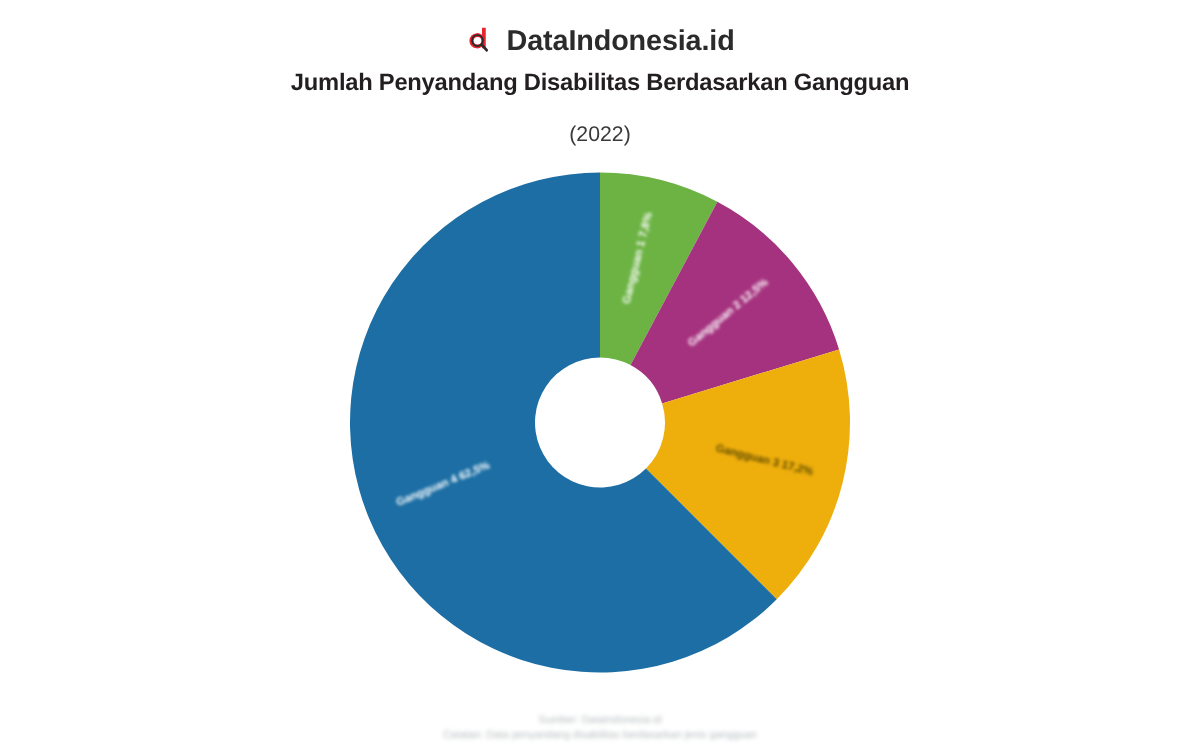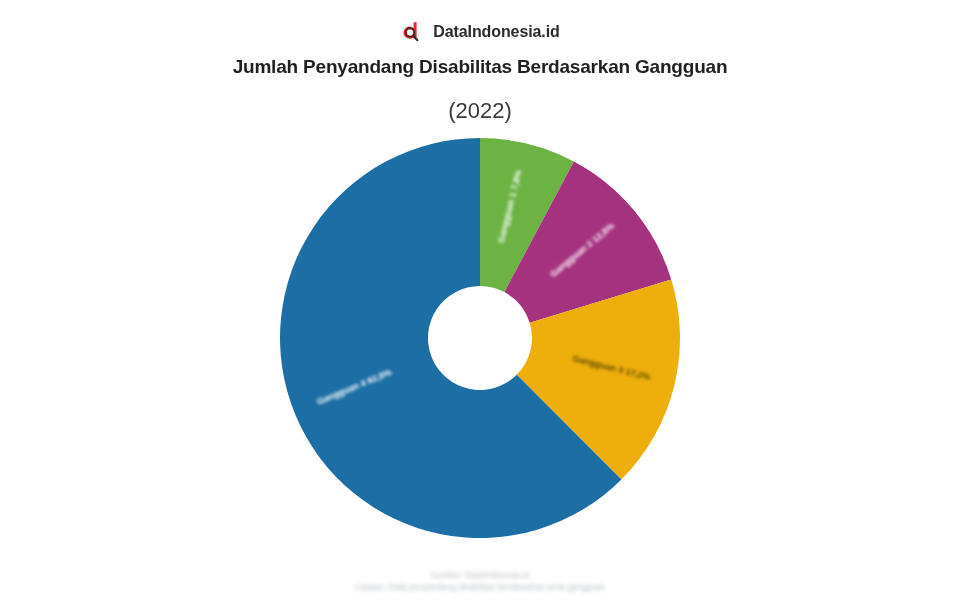--- a/index.html
+++ b/index.html
@@ -36,21 +36,21 @@
     height: 28px;
   }
   .brand-logo {
     width: 24px;
     height: 24px;
     position: relative;
     display: block;
     flex: 0 0 auto;
   }
   .brand-name {
-    font-size: 16px;
+    font-size: 23px;
     font-weight: 600;
     color: #2b2b2b;
     letter-spacing: -0.1px;
     line-height: 1;
     white-space: nowrap;
   }
 
   
   .chart-title {
     position: absolute;
@@ -63,21 +63,21 @@
     color: #231f20;
     line-height: 1.15;
     letter-spacing: -0.2px;
   }
   .chart-subtitle {
     position: absolute;
     top: 98px;
     left: 0;
     width: 960px;
     text-align: center;
-    font-size: 22px;
+    font-size: 17px;
     font-weight: normal;
     color: #3a3a3a;
     line-height: 1.2;
   }
 
   
   .donut-wrap {
     position: absolute;
     left: 0;
     top: 128px;

